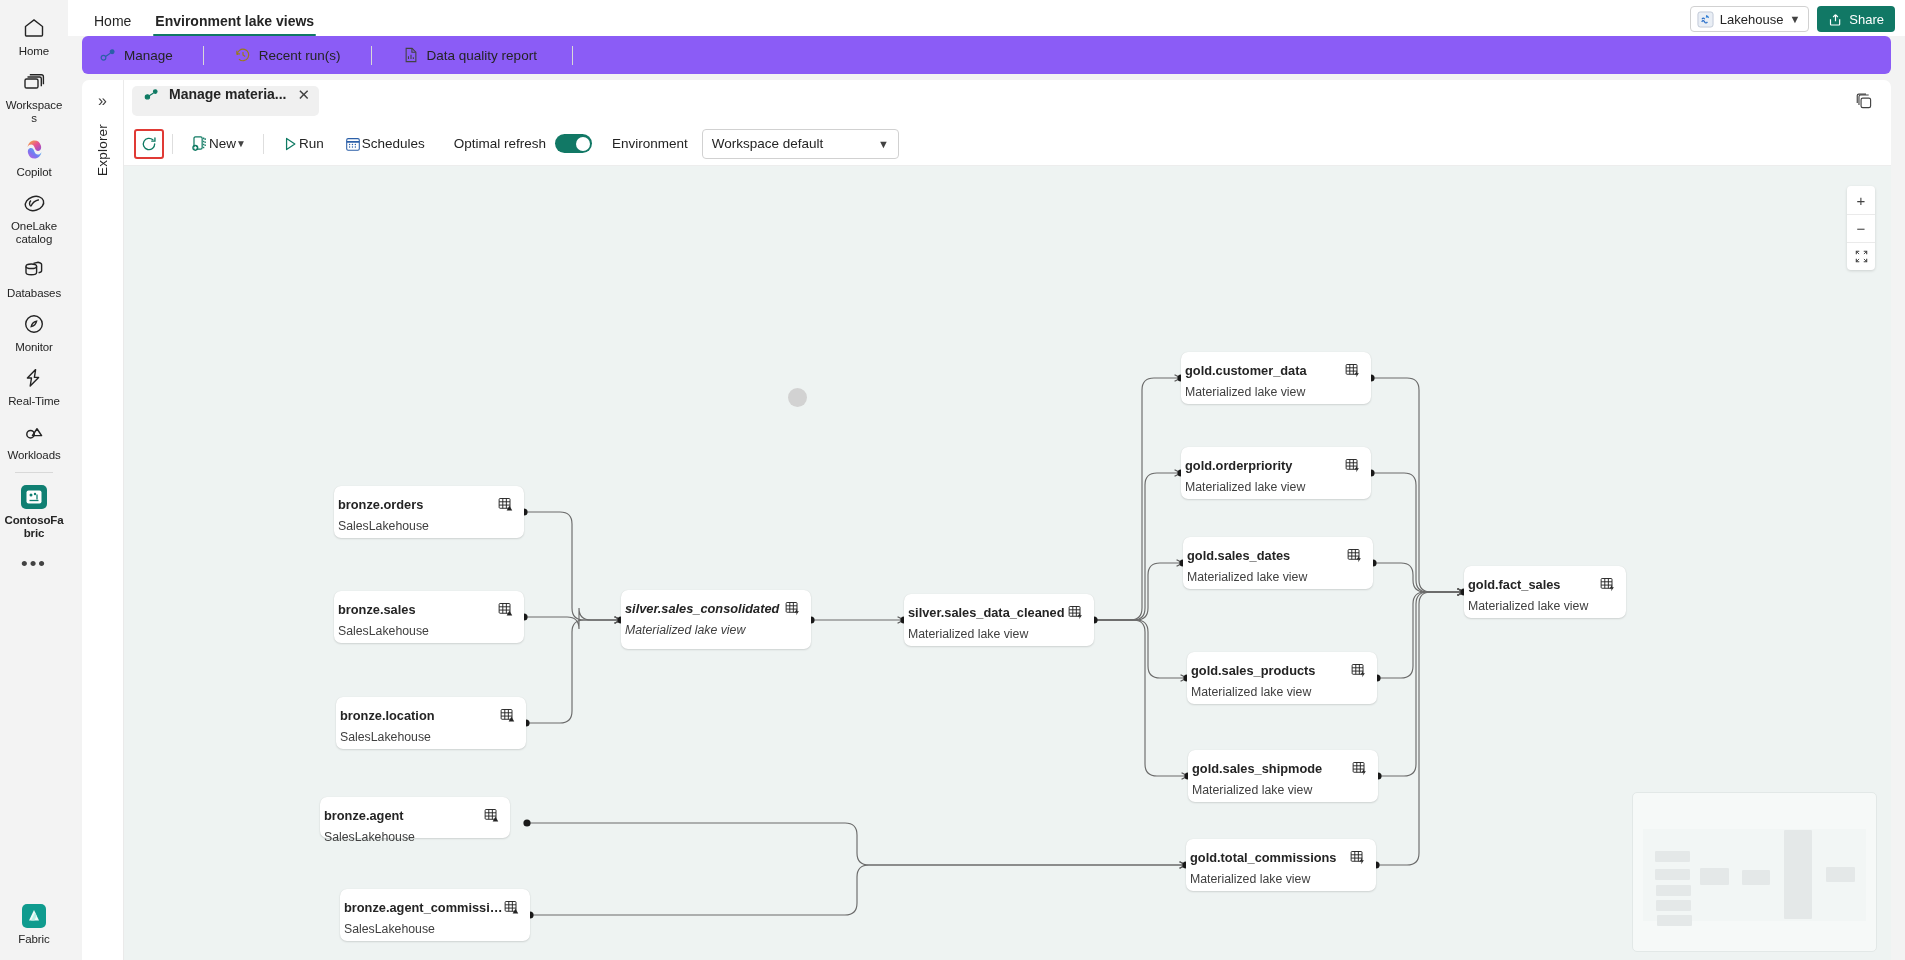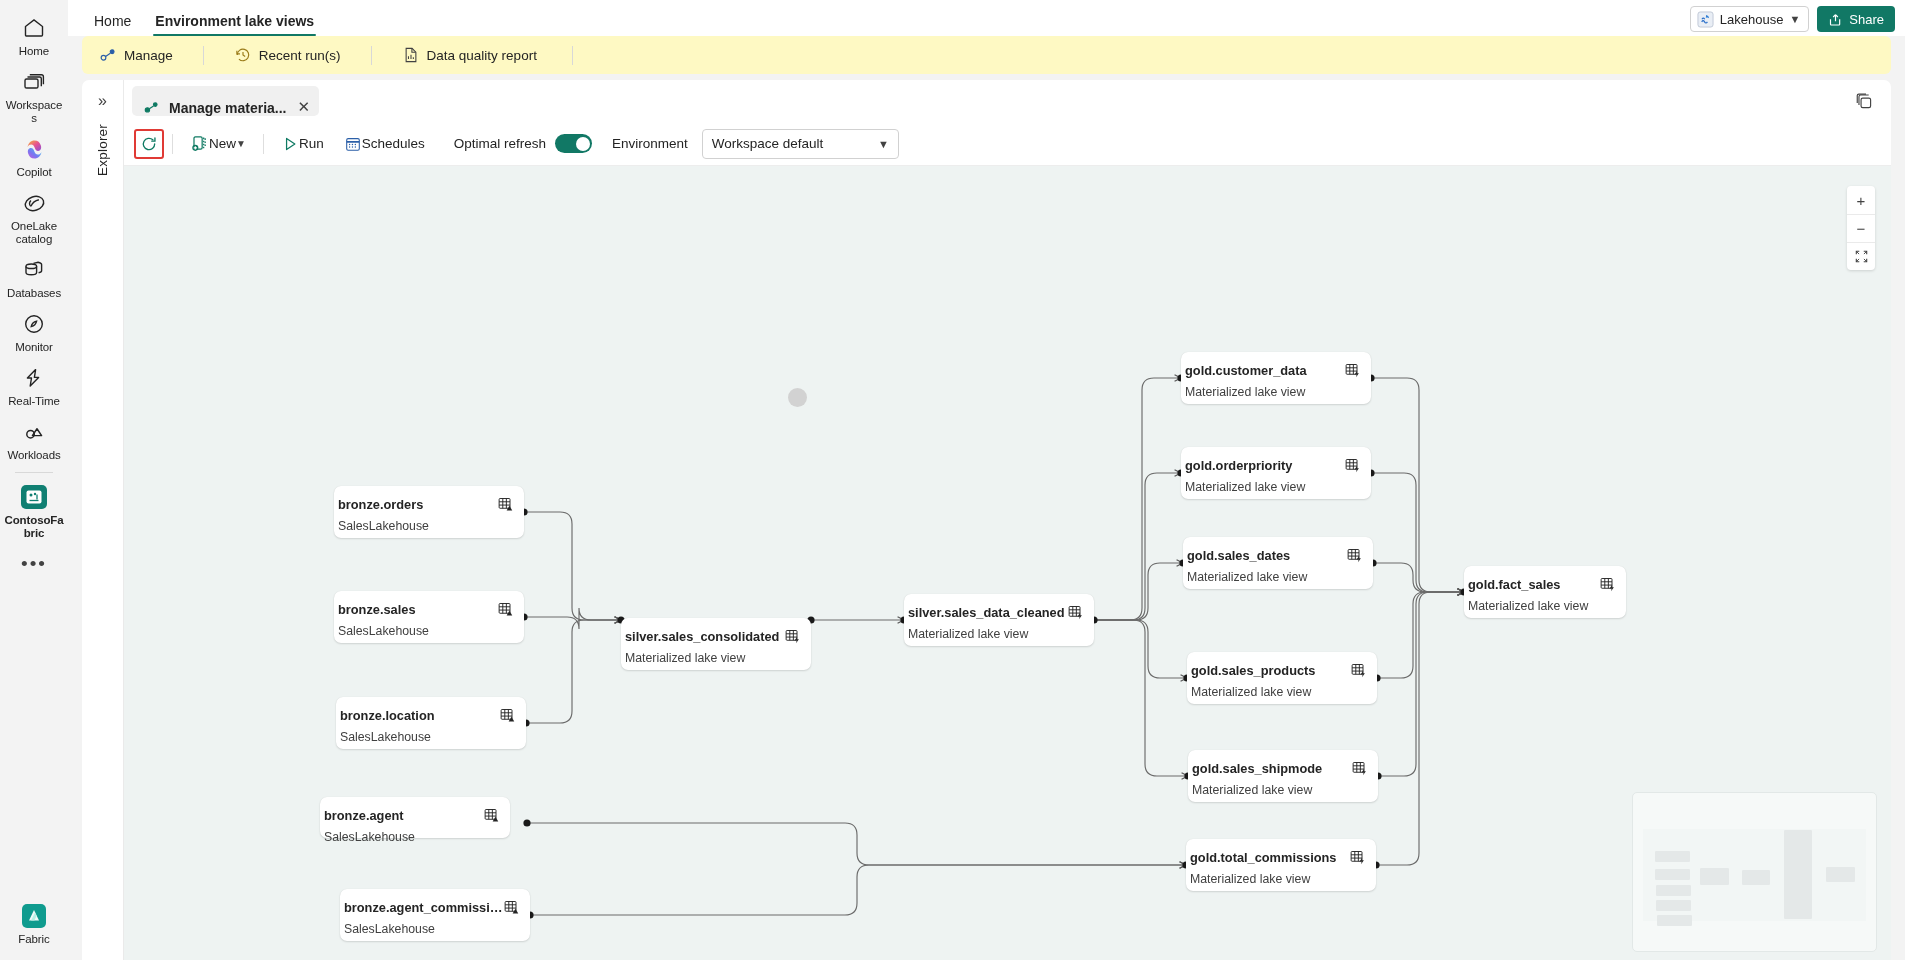--- a/index.html
+++ b/index.html
@@ -60,21 +60,21 @@
   }
   .share-btn {
     height: 26px; background: #117865; color: #fff; border-radius: 4px;
     display: flex; align-items: center; gap: 6px; padding: 0 11px;
     font-size: 13px; cursor: pointer;
   }
 
   
   .ribbon-wrap { padding: 0 14px; background: #f3f3f3; flex: none; }
   .ribbon {
-    height: 38px; background: #fef9c3; border-radius: 6px;
+    height: 38px; background: #8b5cf6; border-radius: 6px;
     display: flex; align-items: center; padding: 0 8px; gap: 16px;
   }
   .rb-item {
     display: flex; align-items: center; gap: 7px; height: 28px;
     padding: 0 9px; border-radius: 4px; cursor: pointer;
     font-size: 13.5px; color: #242424; white-space: nowrap;
   }
   .rb-div { width: 1px; height: 19px; background: #d8d8d8; margin: 0 5px; }
 
   
@@ -93,21 +93,21 @@
     font-size: 13.5px; color: #242424; letter-spacing: .2px; cursor: pointer;
   }
   .panel-main { flex: 1; display: flex; flex-direction: column; min-width: 0; }
 
   
   .tabrow {
     height: 42px; display: flex; align-items: center; padding: 0 8px; flex: none;
     position: relative;
   }
   .tabchip {
-    display: flex; align-items: flex-end; gap: 9px; height: 30px;
+    display: flex; align-items: flex-start; gap: 9px; height: 30px;
     background: #f0f0f0; border-radius: 5px; padding: 0 9px 0 11px;
     font-size: 14px; font-weight: 700; color: #242424; cursor: pointer;
   }
   .tabchip .x { font-size: 15px; font-weight: 400; color: #424242; margin-left: 2px; }
   .copy-ico { margin-left: auto; margin-right: 8px; cursor: pointer; display:flex; }
 
   
   .gtoolbar {
     height: 44px; display: flex; align-items: center; gap: 2px;
     padding: 0 10px; border-bottom: 1px solid #ededed; flex: none;
@@ -551,21 +551,21 @@
                 </div>
                 <div class="node" style="left: 216px; top: 723px; width: 190px; height: 52px;">
                   <div class="ntitle">bronze.agent_commissio...</div>
                   <div class="nsub">SalesLakehouse</div>
                   <span class="nico"><svg width="15" height="15" viewBox="0 0 16 16" fill="none" stroke="#242424" stroke-width="1">
                       <rect x="1.2" y="1.6" width="11.6" height="10.4" rx="1"></rect>
                       <path d="M1.2 5.1h11.6M1.2 8.6h11.6M5.1 1.6v10.4M8.9 1.6v10.4"></path>
                       <path d="M9.2 14.4 12.2 9.4l3 5z" fill="#242424" stroke="none"></path>
                     </svg></span>
                 </div>
-                <div class="node" style="left: 497px; top: 452px; width: 190px; height: 52px;">
+                <div class="node" style="left: 497px; top: 424px; width: 190px; height: 59px; font-style: italic;">
                   <div class="ntitle">silver.sales_consolidated</div>
                   <div class="nsub">Materialized lake view</div>
                   <span class="nico"><svg width="15" height="15" viewBox="0 0 16 16" fill="none" stroke="#242424" stroke-width="1">
                       <rect x="1.2" y="1.6" width="11.6" height="10.4" rx="1"></rect>
                       <path d="M1.2 5.1h11.6M1.2 8.6h11.6M5.1 1.6v10.4M8.9 1.6v10.4"></path>
                       <path d="M13 8.2 10.2 12.2h2.2l-.6 3 3-4.2h-2.2z" fill="#242424" stroke="none"></path>
                     </svg></span>
                 </div>
                 <div class="node" style="left: 780px; top: 428px; width: 190px; height: 52px;">
                   <div class="ntitle">silver.sales_data_cleaned</div>

